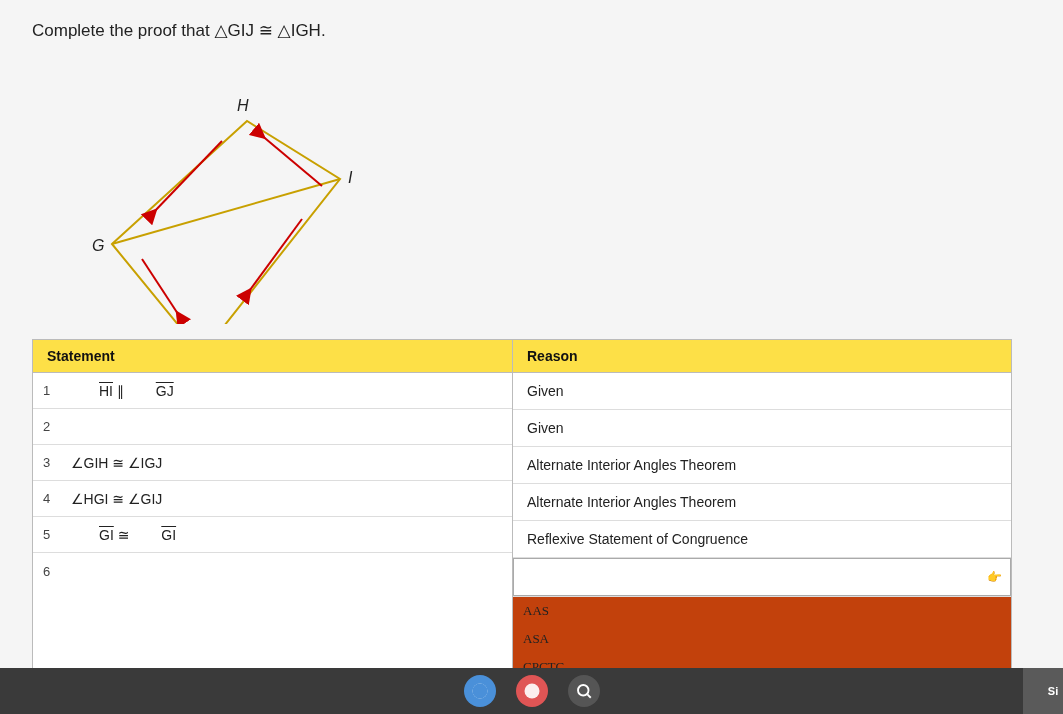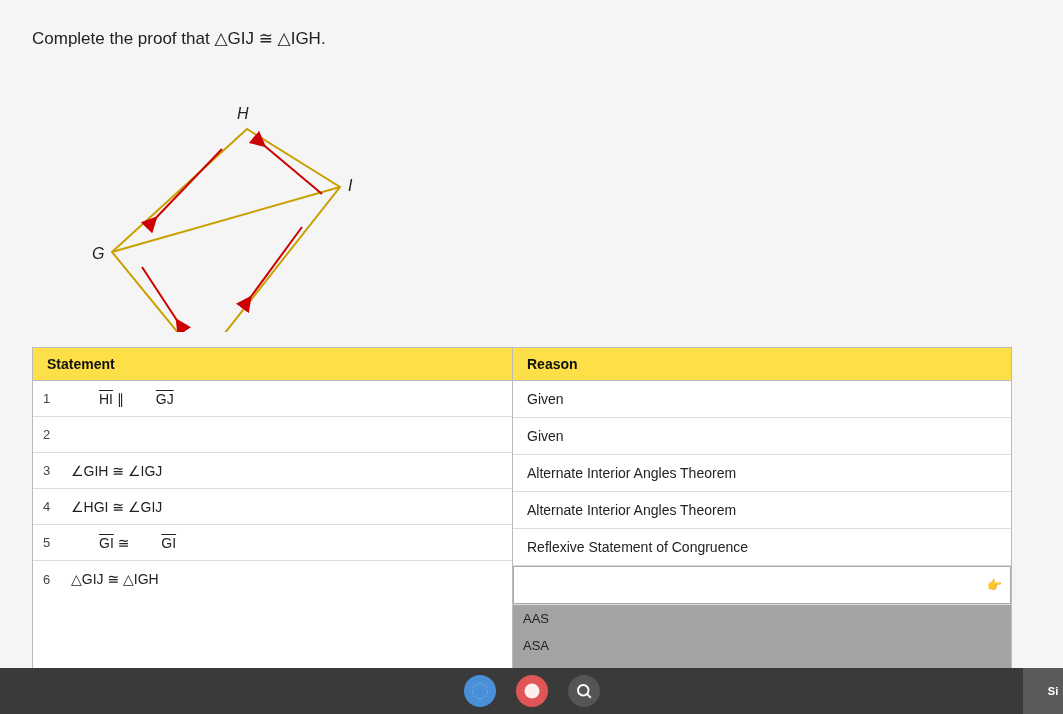--- a/index.html
+++ b/index.html
@@ -10,21 +10,21 @@
       background: #d0d0d0;
       font-family: Arial, sans-serif;
       overflow: hidden;
       position: relative;
     }
 
     .main-content {
       background: #f5f5f5;
       width: 100%;
       height: 668px;
-      padding: 28px 32px;
+      padding: 20px 32px;
       position: relative;
     }
 
     .problem-title {
       font-size: 17px;
       color: #222;
       margin-bottom: 18px;
       font-weight: normal;
     }
 
@@ -131,21 +131,22 @@
       right: 8px;
       top: 50%;
       transform: translateY(-50%);
       font-size: 12px;
       color: #555;
       pointer-events: none;
     }
 
     .dropdown-options {
       border-top: 1px solid #ddd;
-      background: #a3a3a3;
+      background: #c2410c;
+      font-family: Liberation Serif, serif;
     }
 
     .dropdown-option {
       padding: 6px 10px;
       font-size: 13px;
       color: #222;
       cursor: pointer;
     }
 
     .taskbar {
@@ -273,21 +274,20 @@
         <span class="row-statement">∠HGI ≅ ∠GIJ</span>
       </div>
       <div class="table-row">
         <span class="row-num">5</span>
         <span class="row-statement">
           <span class="overline">GI</span> ≅ <span class="overline">GI</span>
         </span>
       </div>
       <div class="table-row">
         <span class="row-num">6</span>
-        <span class="row-statement">△GIJ ≅ △IGH</span>
       </div>
     </div>
 
     <div class="reason-col">
       <div class="col-header">Reason</div>
       <div class="table-row">
         <span class="row-reason">Given</span>
       </div>
       <div class="table-row">
         <span class="row-reason">Given</span>

